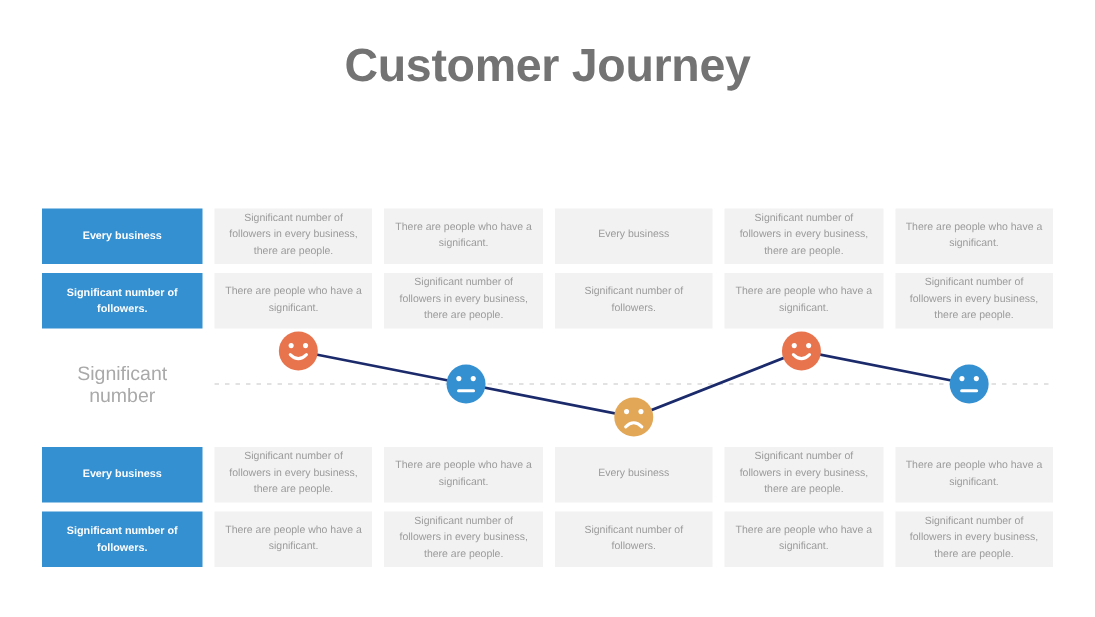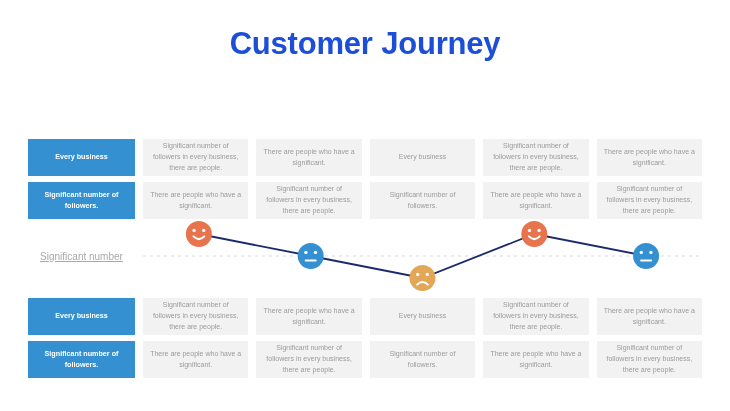--- a/index.html
+++ b/index.html
@@ -22,21 +22,21 @@
 
   
   .title {
     position: absolute;
     left: 0;
     top: 26px;
     width: 730px;
     text-align: center;
     font-size: 31px;
     font-weight: bold;
-    color: #1d4ed8;
+    color: #737373;
     letter-spacing: -0.2px;
   }
 
   
   .board {
     position: absolute;
     left: 0;
     top: 0;
     width: 730px;
     height: 411px;
@@ -121,23 +121,22 @@
   .chart-label {
     position: absolute;
     left: 0;
     top: 0;
     width: 107px;
     height: 68px;
     display: flex;
     align-items: center;
     justify-content: center;
     color: #a9a9a9;
-    font-size: 10px;
-    text-align: center;
-    text-decoration: underline;
+    font-size: 13px;
+    text-align: center;
   }
   .chart-area {
     position: absolute;
     left: 115px;
     top: 0;
     width: 559px;
     height: 68px;
   }
   .chart-area svg {
     position: absolute;

